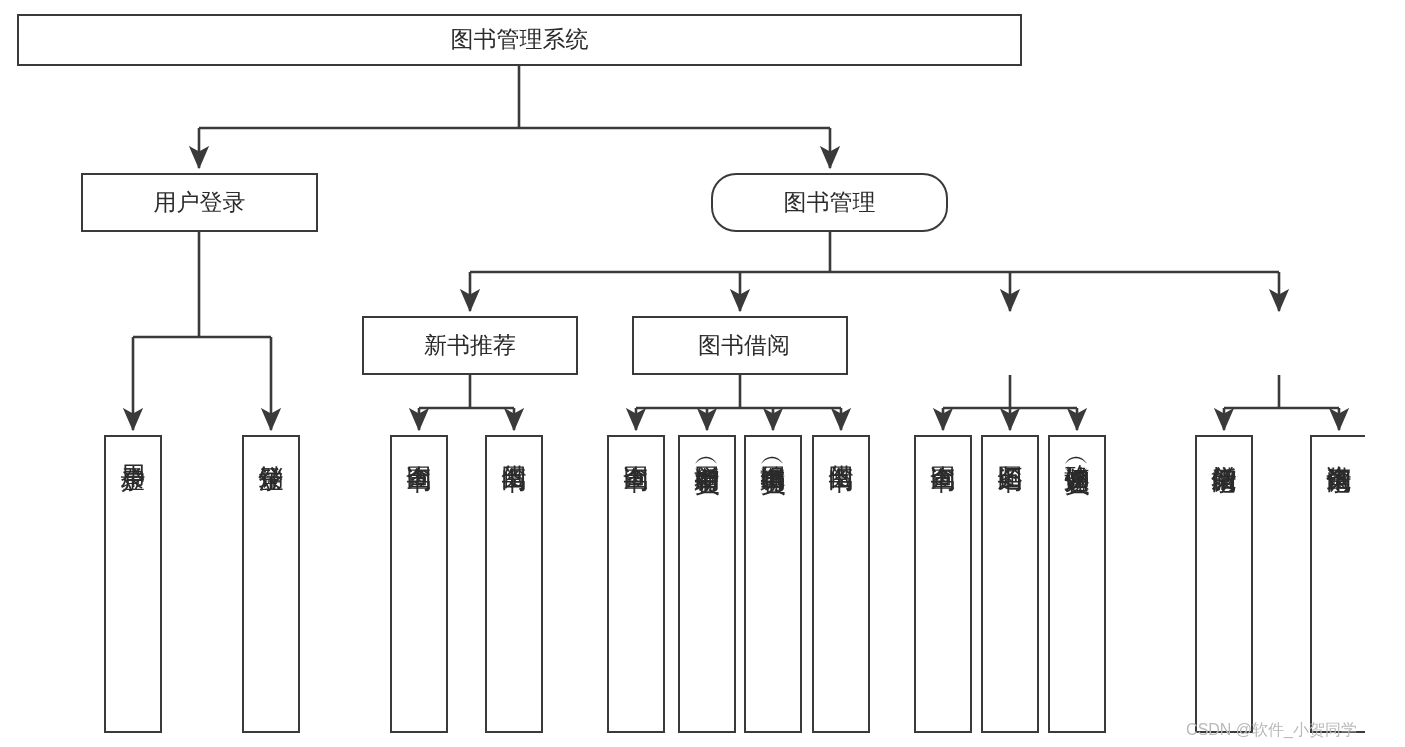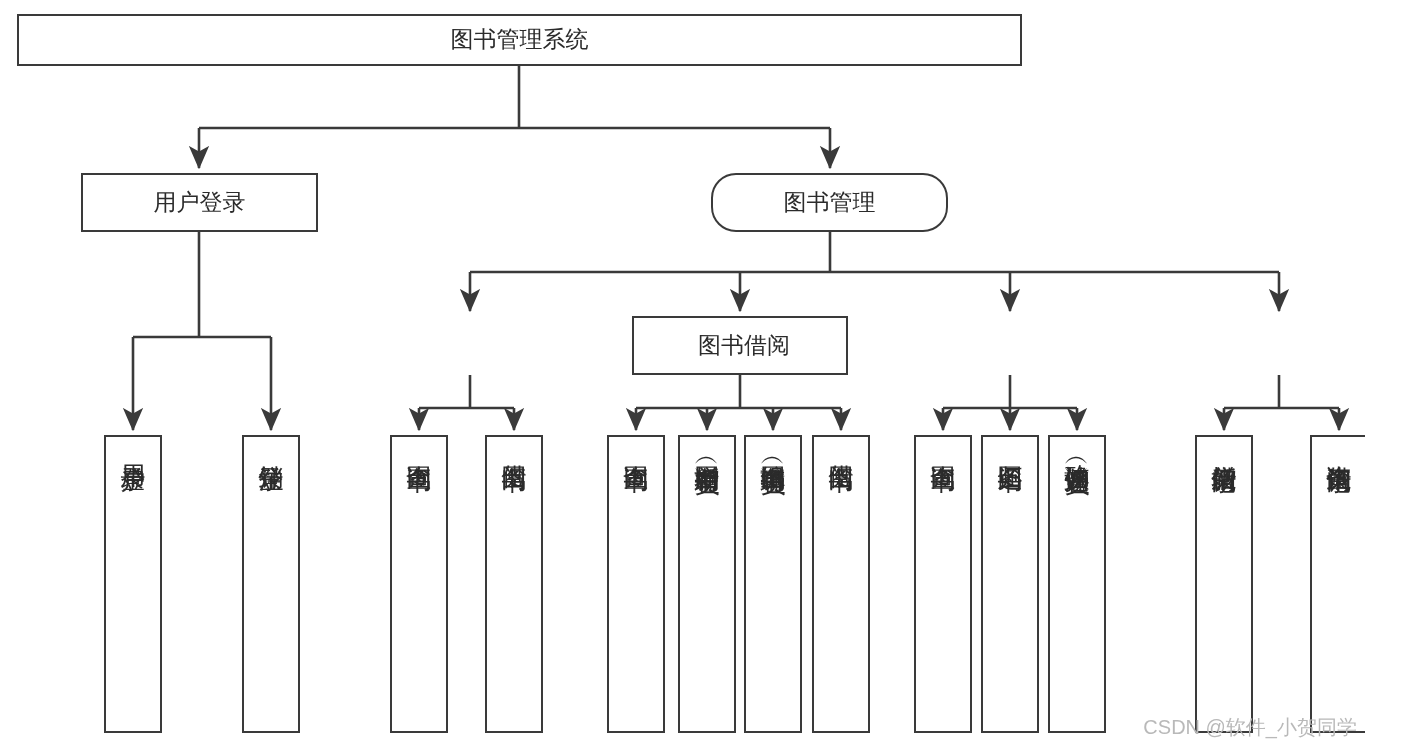--- a/index.html
+++ b/index.html
@@ -55,21 +55,21 @@
     writing-mode: vertical-rl;
     text-orientation: upright;
     font-size: 25px;
     letter-spacing: 1px;
     line-height: 1.0;
   }
   #watermark {
     position: absolute;
     right: 8px;
     bottom: 6px;
-    font-size: 20px;
+    font-size: 16px;
     color: #b9b9b9;
     z-index: 5;
     white-space: nowrap;
   }
 </style>
 </head>
 <body>
 
 <div id="canvas">
 
@@ -130,20 +130,23 @@
     <span class="lbl">图书管理系统</span>
   </div>
 
   <div class="node horiz" style="left:81px; top:173px; width:237px; height:59px;">
     <span class="lbl">用户登录</span>
   </div>
   <div class="node horiz" style="left:711px; top:173px; width:237px; height:59px;border-radius:25px;">
     <span class="lbl">图书管理</span>
   </div>
 
+  <div class="node horiz" style="left:362px; top:316px; width:216px; height:59px;">
+    <span class="lbl">新书推荐</span>
+  </div>
   <div class="node horiz" style="left:632px; top:316px; width:216px; height:59px;padding-left:8px;">
     <span class="lbl">图书借阅</span>
   </div>
 
   <div class="node vert" style="left:104px; top:435px; width:58px; height:298px;">
     <span class="lbl">用户登录</span>
   </div>
   <div class="node vert" style="left:242px; top:435px; width:58px; height:298px;">
     <span class="lbl">注销登录</span>
   </div>

